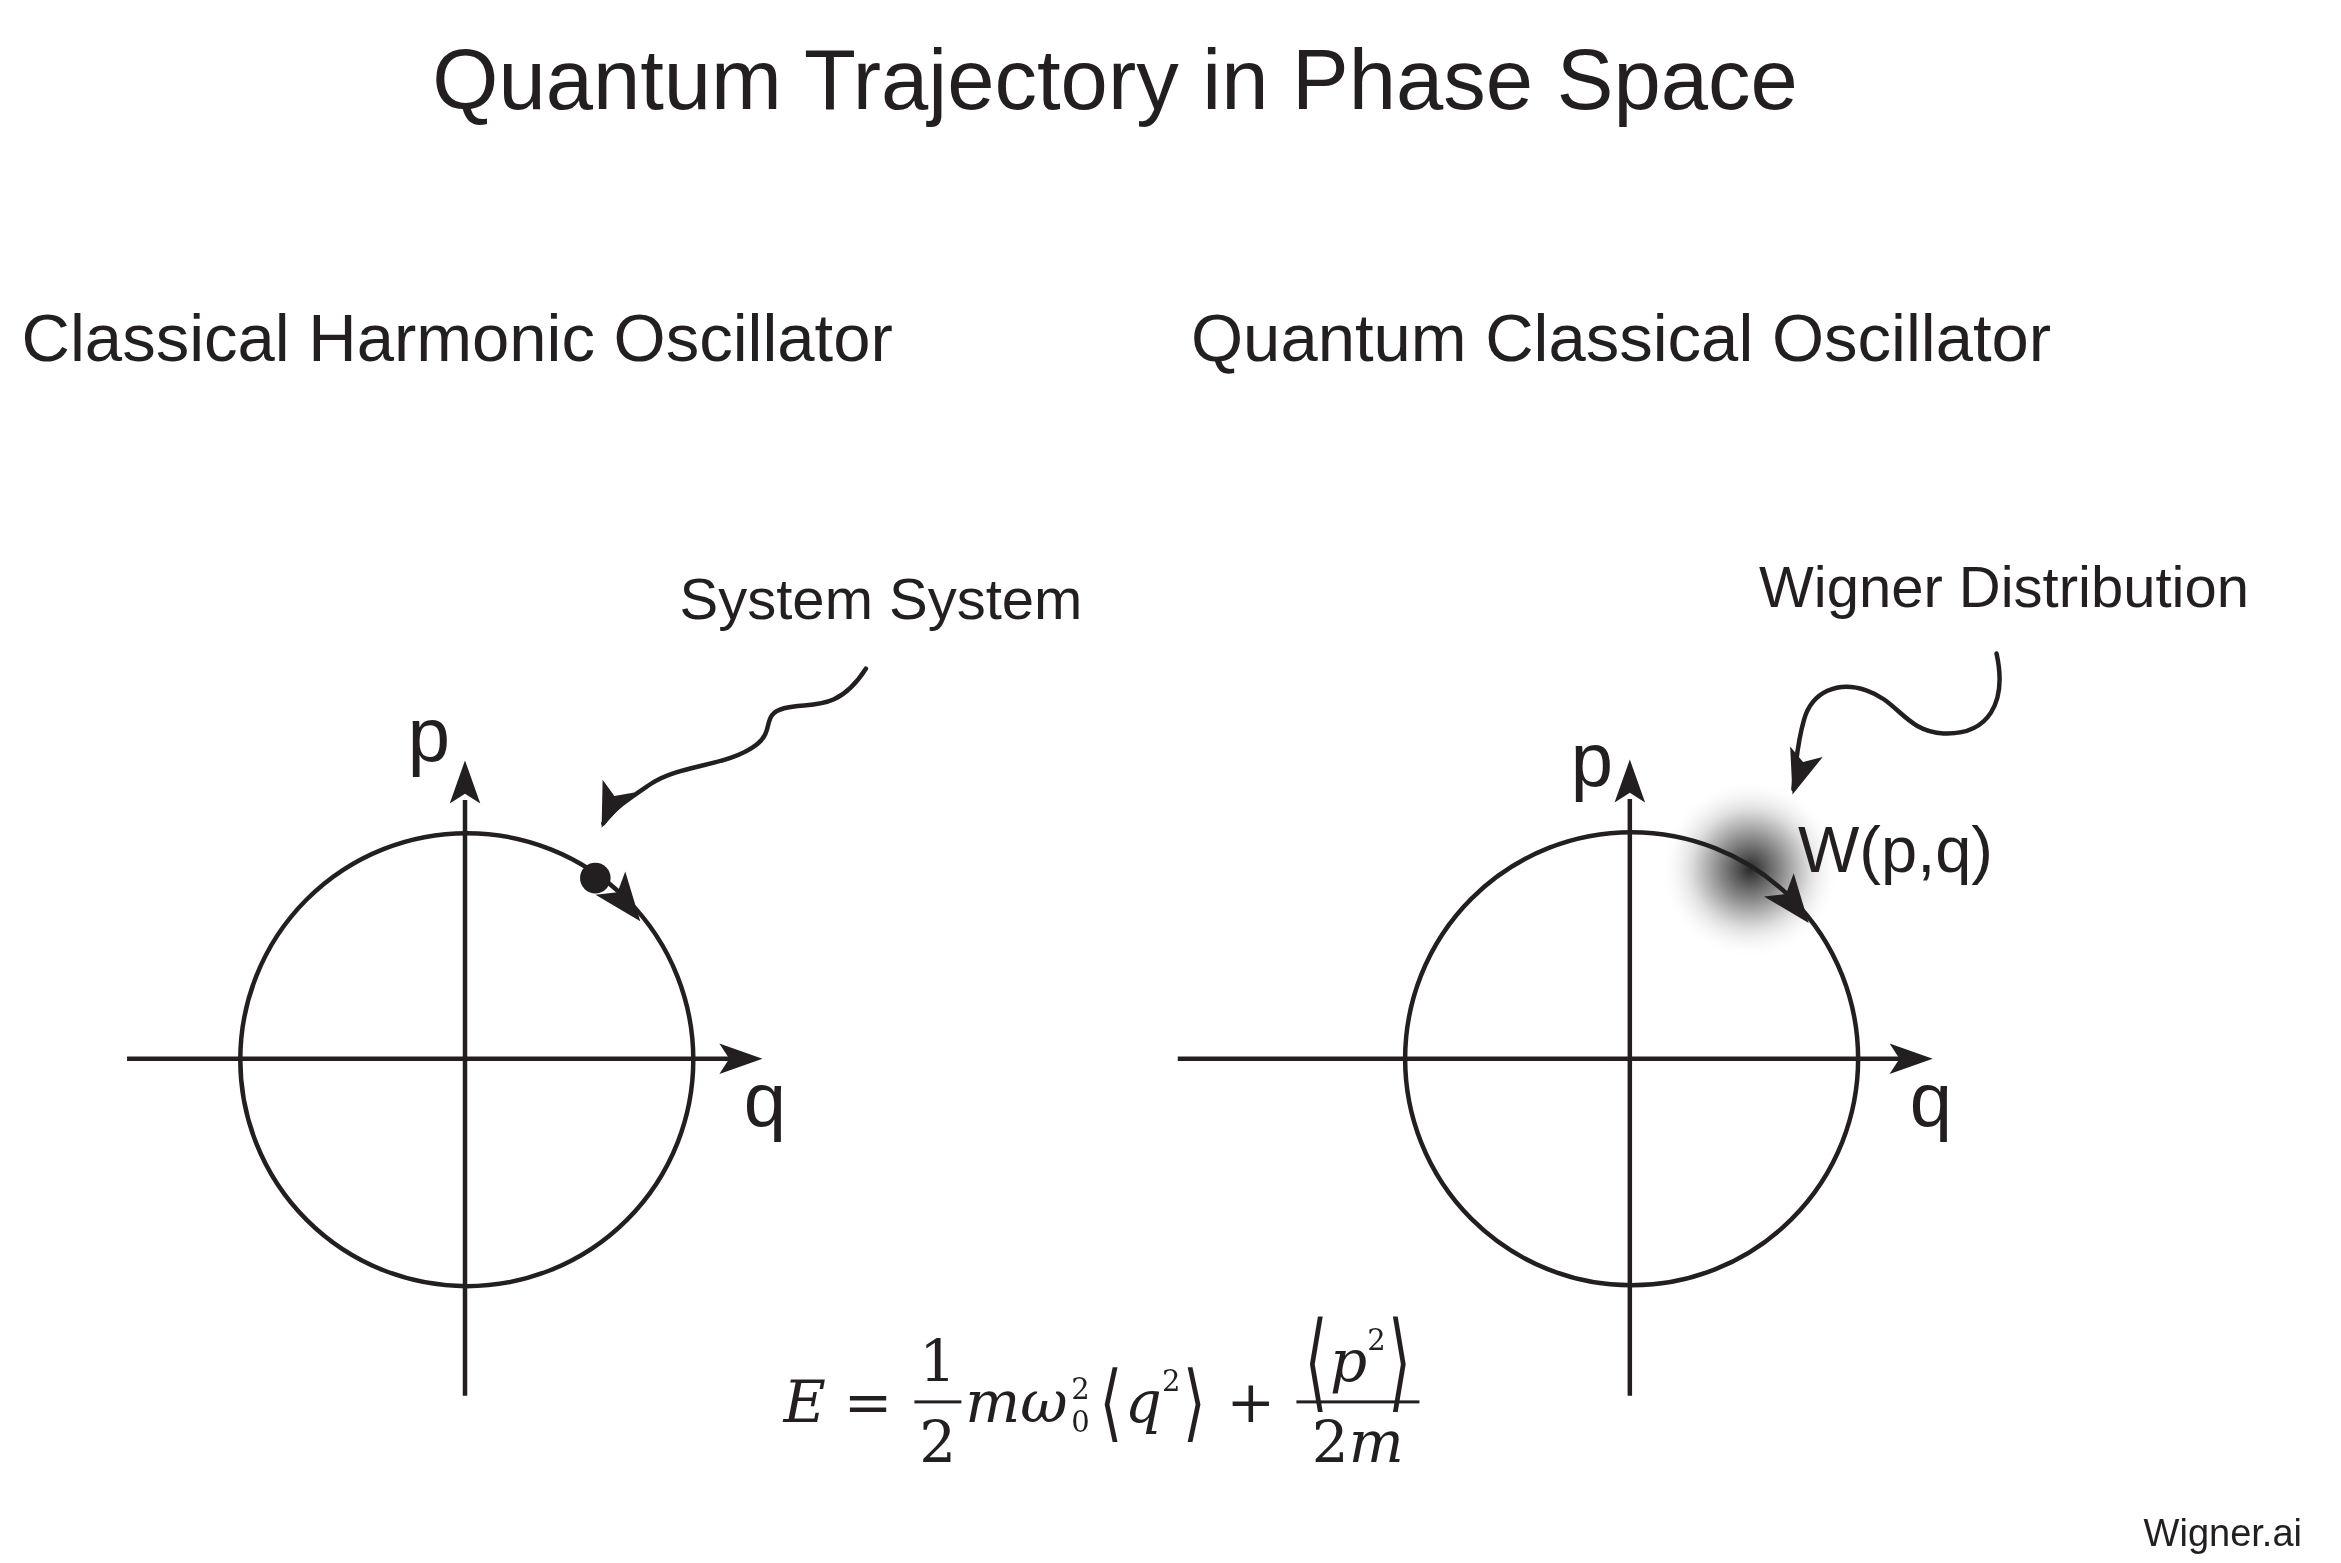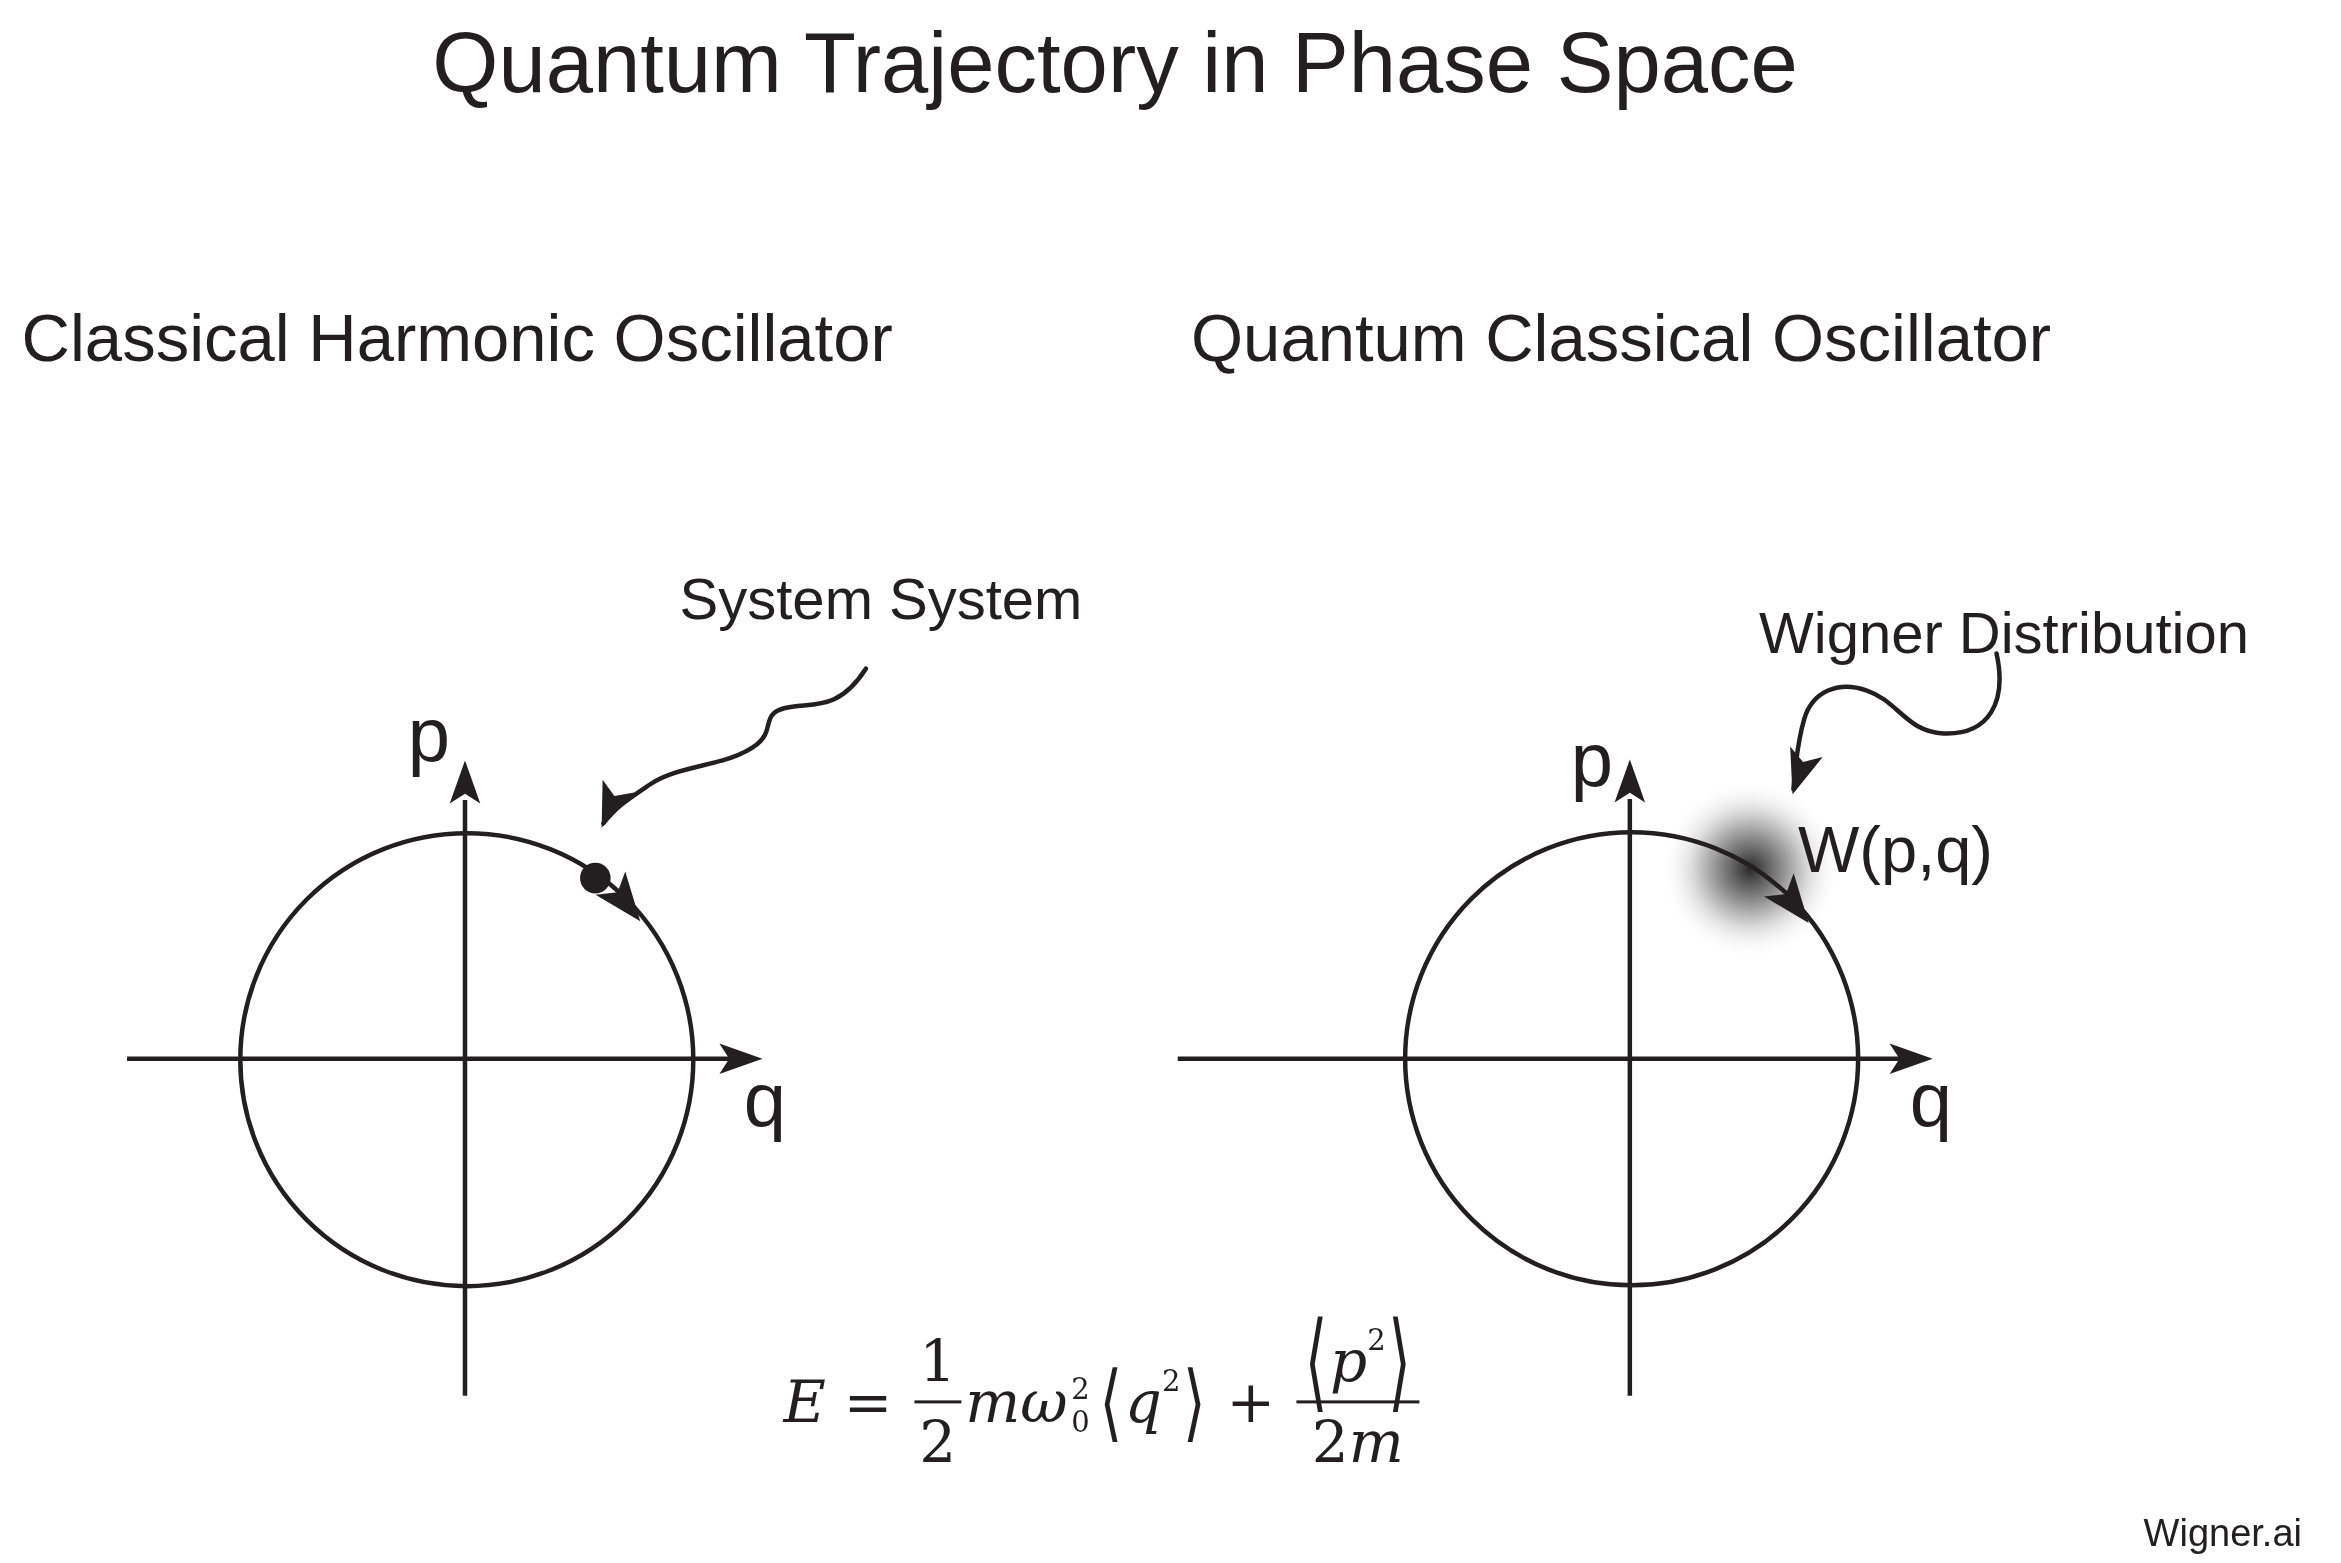--- a/index.html
+++ b/index.html
@@ -9,27 +9,27 @@
     background:#ffffff;
     overflow:hidden;
     font-family:"Liberation Sans", sans-serif;
     color:#231f20;
   }
   .canvas svg{position:absolute;left:0;top:0;}
   .label{position:absolute;white-space:nowrap;line-height:1;color:#231f20;}
   .centered{transform:translate(-50%,-50%);}
   .hcentered{transform:translateX(-50%);}
 
-  .title{left:1115px;top:20px;font-size:85px;}
+  .title{left:1115px;top:37px;font-size:85px;}
   .subtitle{font-size:67px;top:304px;}
   .subtitle.left{left:21.6px;}
   .subtitle.right{left:1191px;}
   .annotation{font-size:58px;}
   .annotation.system{left:881px;top:570px;}
-  .annotation.wigner{left:2004px;top:604px;}
+  .annotation.wigner{left:2004px;top:558px;}
   .wpq{left:1798px;top:789px;font-size:65px;margin-top:28px;}
   .axis-label{font-size:76px;}
   .p-left{left:429px;top:735px;}
   .p-right{left:1592px;top:760px;}
   .q-left{left:765px;top:1100px;}
   .q-right{left:1931px;top:1100px;}
   .watermark{right:40px;top:1514px;font-size:38px;}
 
   
   .equation{

